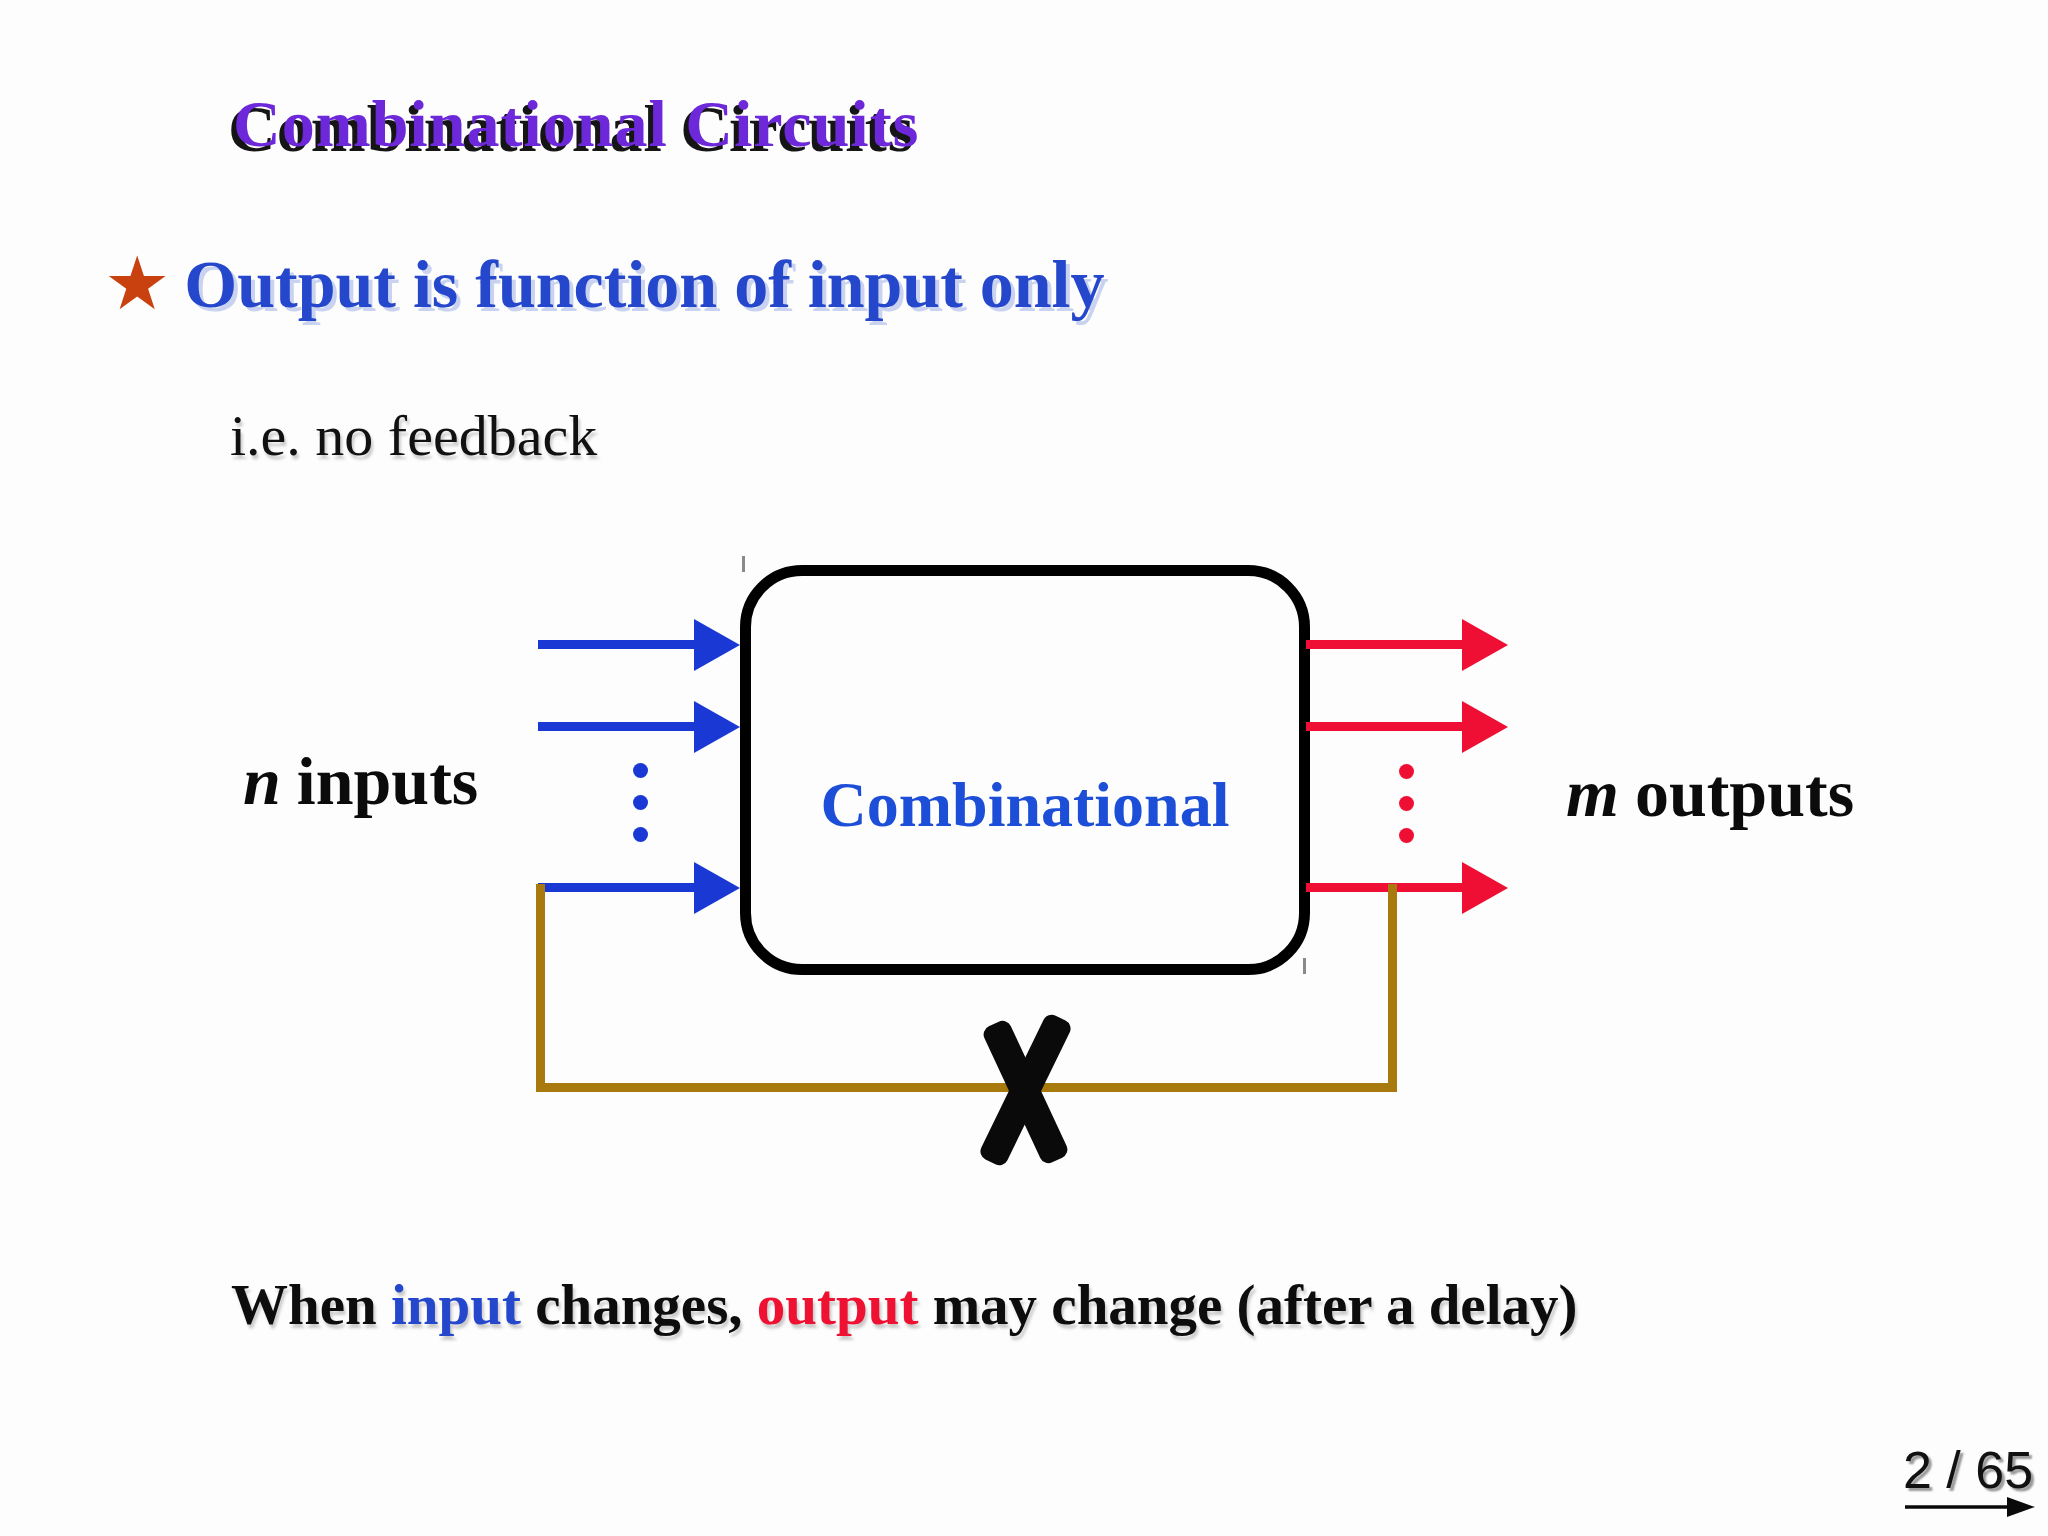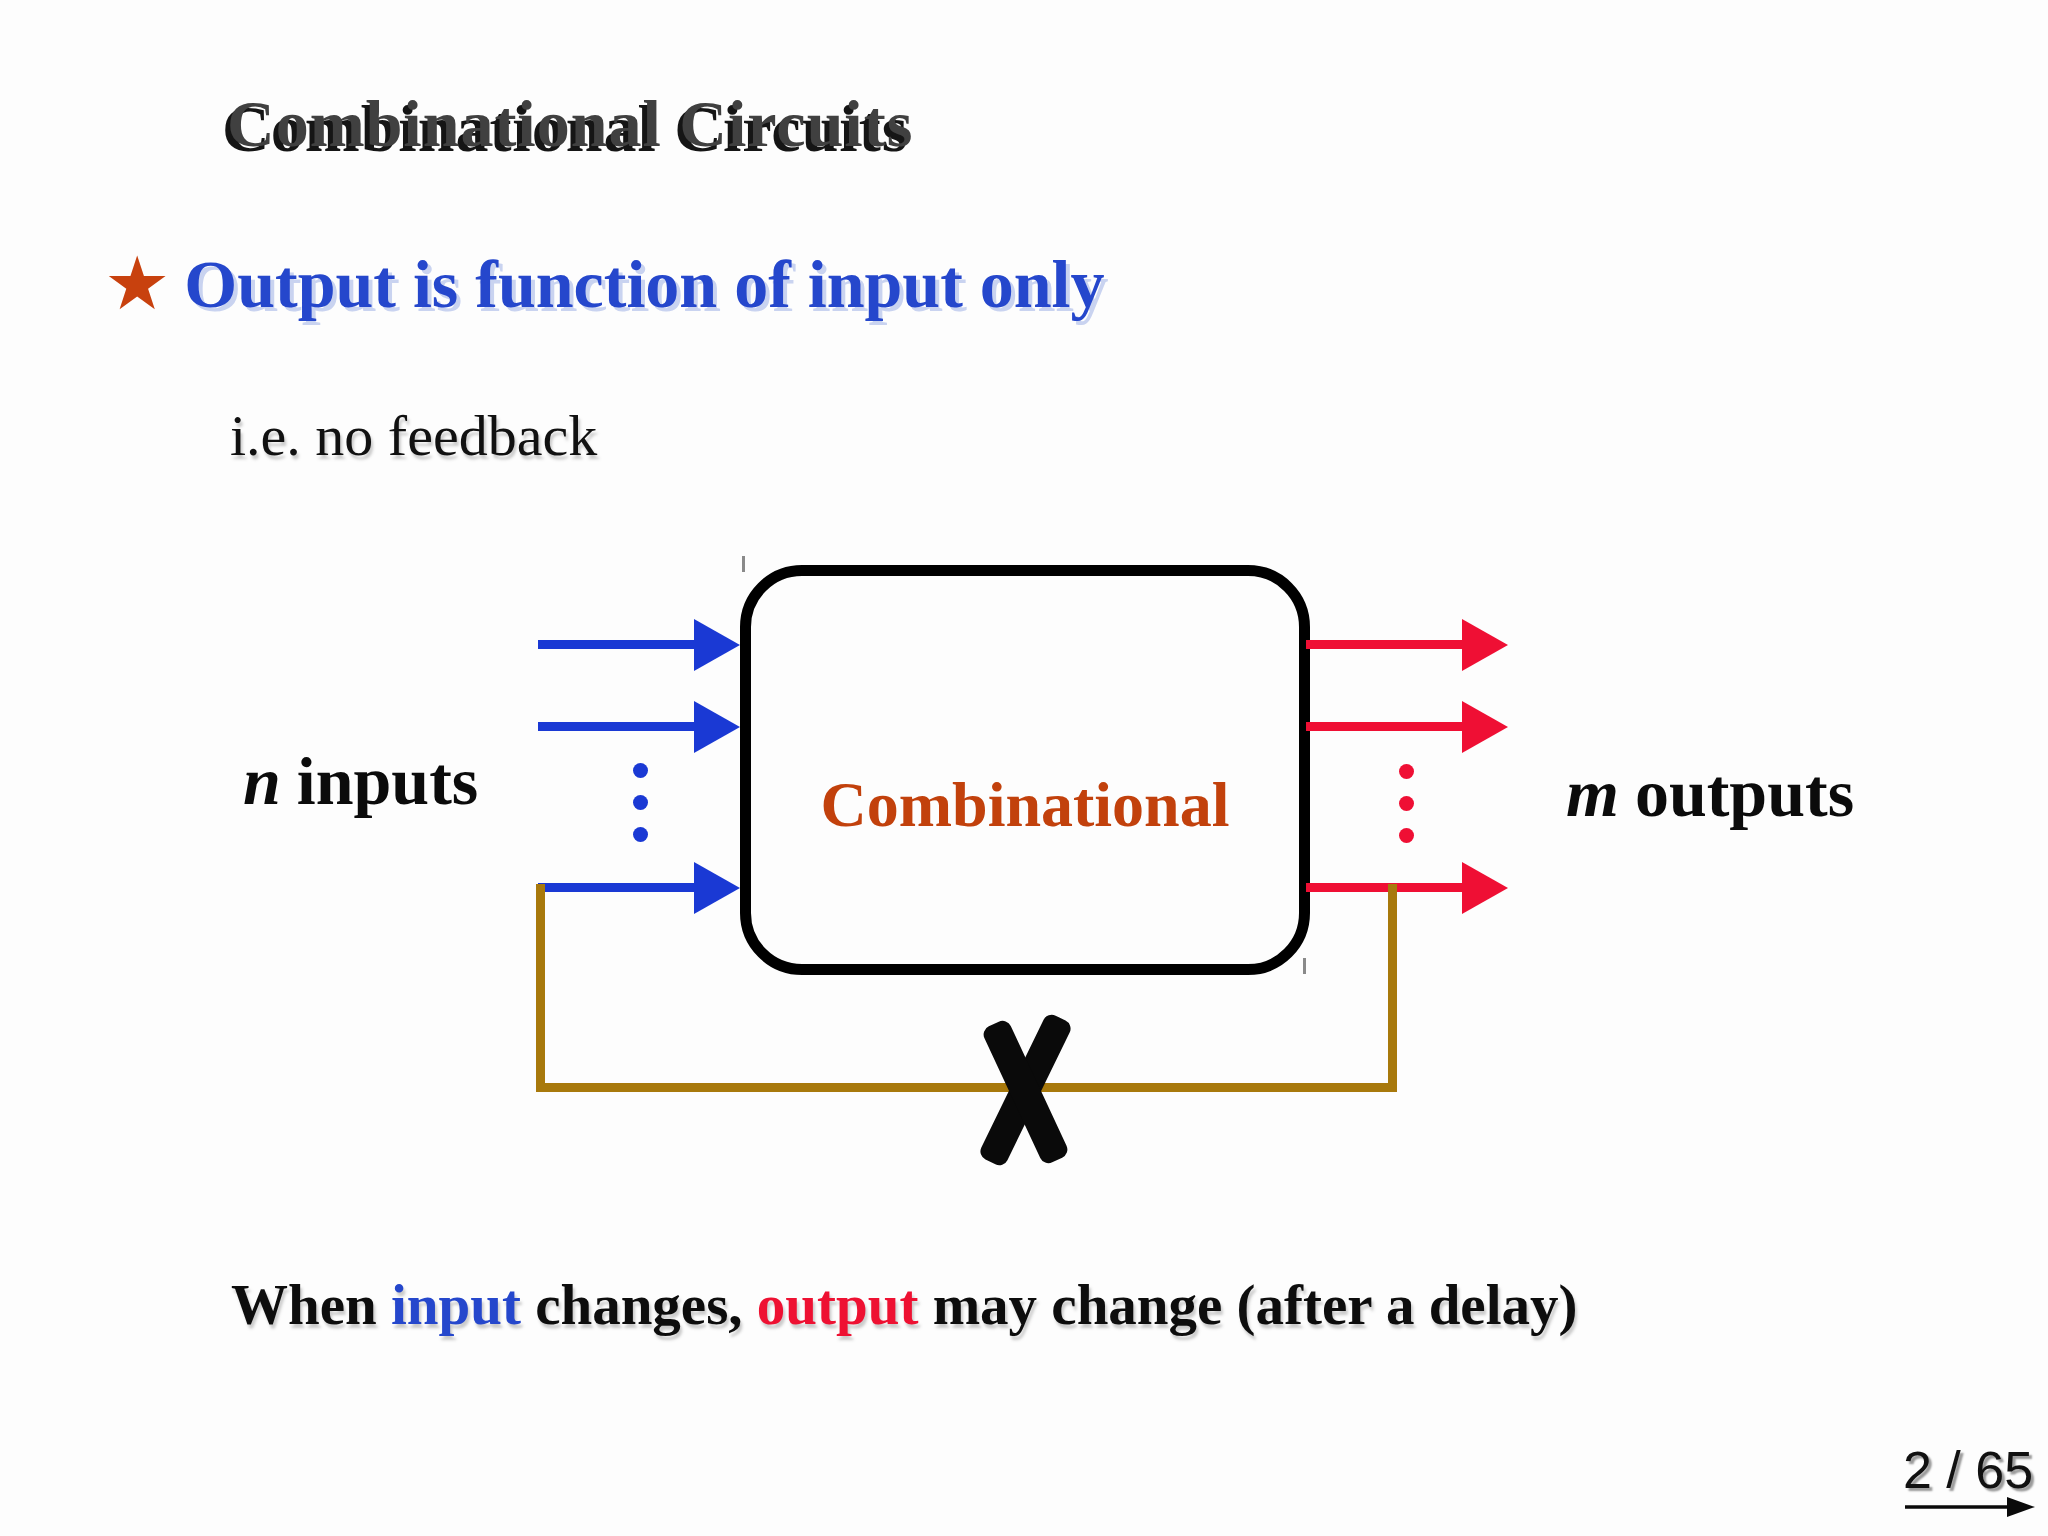--- a/index.html
+++ b/index.html
@@ -5,21 +5,21 @@
   html,body{margin:0;padding:0;}
   body{
     width:2048px;height:1536px;position:relative;overflow:hidden;
     background:#fdfdfd;
     font-family:"Liberation Serif", serif;
   }
   .abs{position:absolute;}
 
   
   .title{
-    left:227px;top:86px;font-size:66px;font-weight:bold;color:#404040;
+    left:233px;top:86px;font-size:66px;font-weight:bold;color:#6d28d9;
     text-shadow:-5px 5px 0 #151515;letter-spacing:1px;white-space:nowrap;
   }
 
   
   .bullet-row{left:104px;top:244px;display:flex;align-items:flex-start;white-space:nowrap;}
   .star{font-size:74px;line-height:1.1;color:#c8410e;margin-right:14px;}
   .bullet-text{
     font-size:68px;font-weight:bold;color:#2547cc;line-height:1.2;
     text-shadow:4px 4px 0 #c9d3f0;
   }
@@ -31,21 +31,21 @@
   }
 
   
   .cbox{
     left:740px;top:565px;width:570px;height:410px;box-sizing:border-box;
     border:11px solid #000;border-radius:62px;background:transparent;
     display:flex;flex-direction:column;align-items:center;justify-content:center;
     padding-top:70px;
   }
   .cbox .bline{
-    font-size:64px;font-weight:bold;color:#c2410c;line-height:1.5;text-align:center;
+    font-size:64px;font-weight:bold;color:#1d4ed8;line-height:1.5;text-align:center;
   }
 
   
   .harrow{position:absolute;}
   .harrow .tail{position:absolute;height:9px;}
   .harrow .head{position:absolute;width:0;height:0;border-top:26px solid transparent;border-bottom:26px solid transparent;}
   .in .tail{background:#1a39d4;left:0;top:21px;width:166px;}
   .in .head{border-left:46px solid #1a39d4;left:156px;top:0;}
   .out .tail{background:#ef0f34;left:0;top:21px;width:156px;}
   .out .head{border-left:46px solid #ef0f34;left:156px;top:0;}

